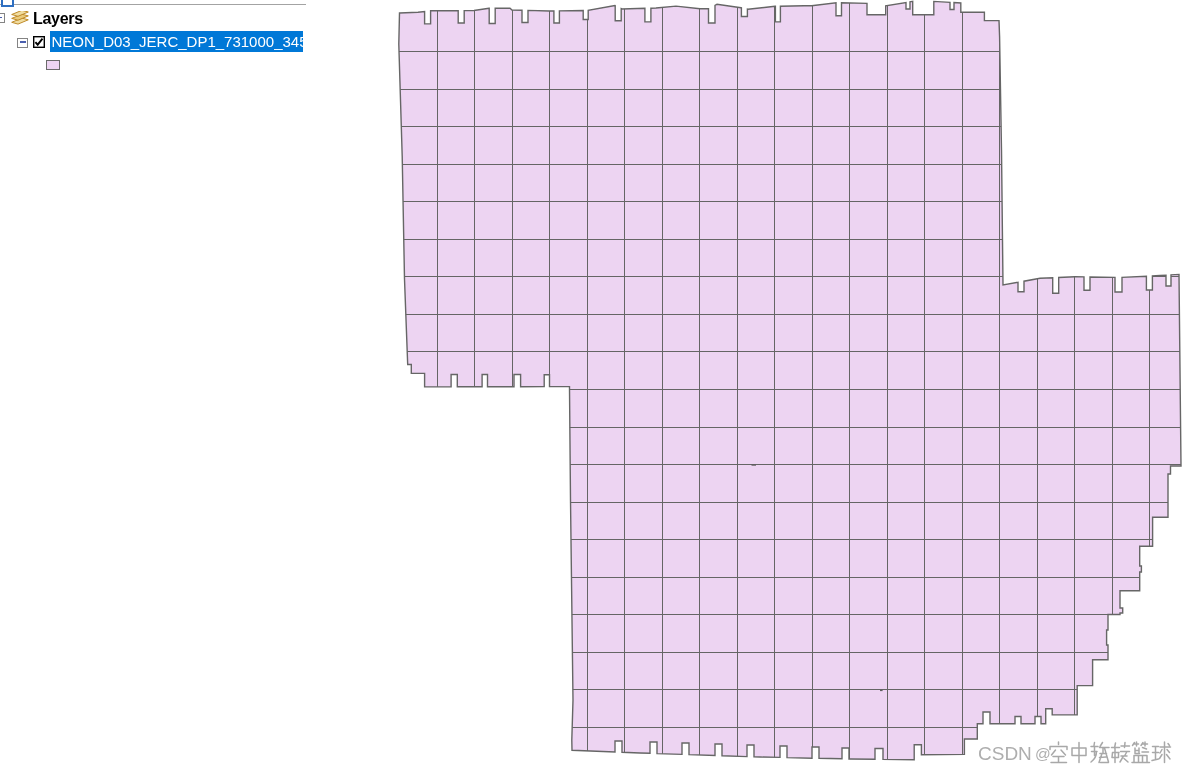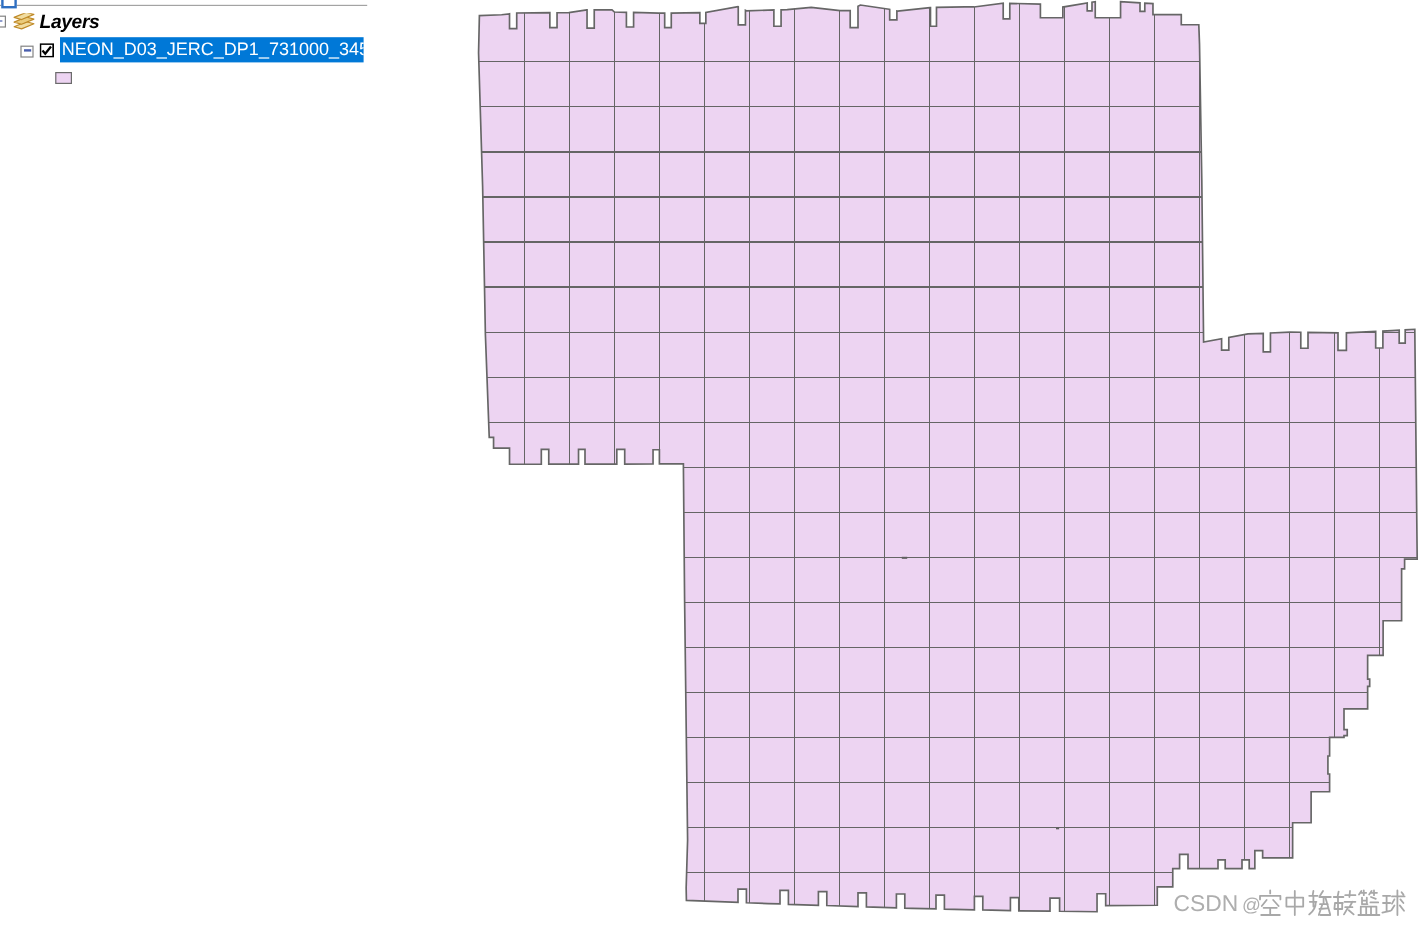--- a/index.html
+++ b/index.html
@@ -36,21 +36,21 @@
 <div class="abs" style="left:-2px;top:16.8px;width:4px;height:1.6px;background:#4a5fae;"></div>
 
 <svg class="abs" style="left:11px;top:11px" width="18" height="14" viewBox="0 0 18 14">
 <g stroke="#bf8a28" stroke-width="1" stroke-linejoin="round">
 <path d="M0.7 11.3 L11 7.1 L17.3 8.8 L7 13.1 Z" fill="#f0dca0"></path>
 <path d="M0.7 7.4 L11 3.2 L17.3 4.9 L7 9.2 Z" fill="#eacb7c"></path>
 <path d="M0.7 3.5 L11 -0.7 L17.3 1 L7 5.3 Z" fill="#f0dca0"></path>
 </g>
   </svg>
 
-<div class="abs" style="left:33px;top:10px;font-size:16px;font-weight:bold;letter-spacing:-0.3px;color:#000;font-style:italic;">Layers</div>
+<div class="abs" style="left:33px;top:10px;font-size:16px;font-weight:bold;letter-spacing:-0.3px;color:#000;">Layers</div>
 
 <div class="abs" style="left:17px;top:37.5px;width:9px;height:8px;border:1px solid #848484;background:#fff;"></div>
 <div class="abs" style="left:19.5px;top:41.3px;width:6px;height:1.6px;background:#4a5fae;"></div>
 
 <svg class="abs" style="left:33px;top:36px" width="12" height="12" viewBox="0 0 12 12">
 <rect x="0.7" y="0.7" width="10.6" height="10.6" fill="#fff" stroke="#000" stroke-width="1.4"></rect>
 <path d="M2.4 6.1 L4.7 8.7 L9.5 2.7" stroke="#000" stroke-width="1.9" fill="none"></path>
 </svg>
 
 <div class="abs" style="left:49.5px;top:30.5px;width:253.5px;height:21.5px;background:#0078d7;color:#fff;font-size:15px;line-height:21.5px;white-space:nowrap;overflow:hidden;padding-left:2px;box-sizing:border-box;">NEON_D03_JERC_DP1_731000_345</div>

